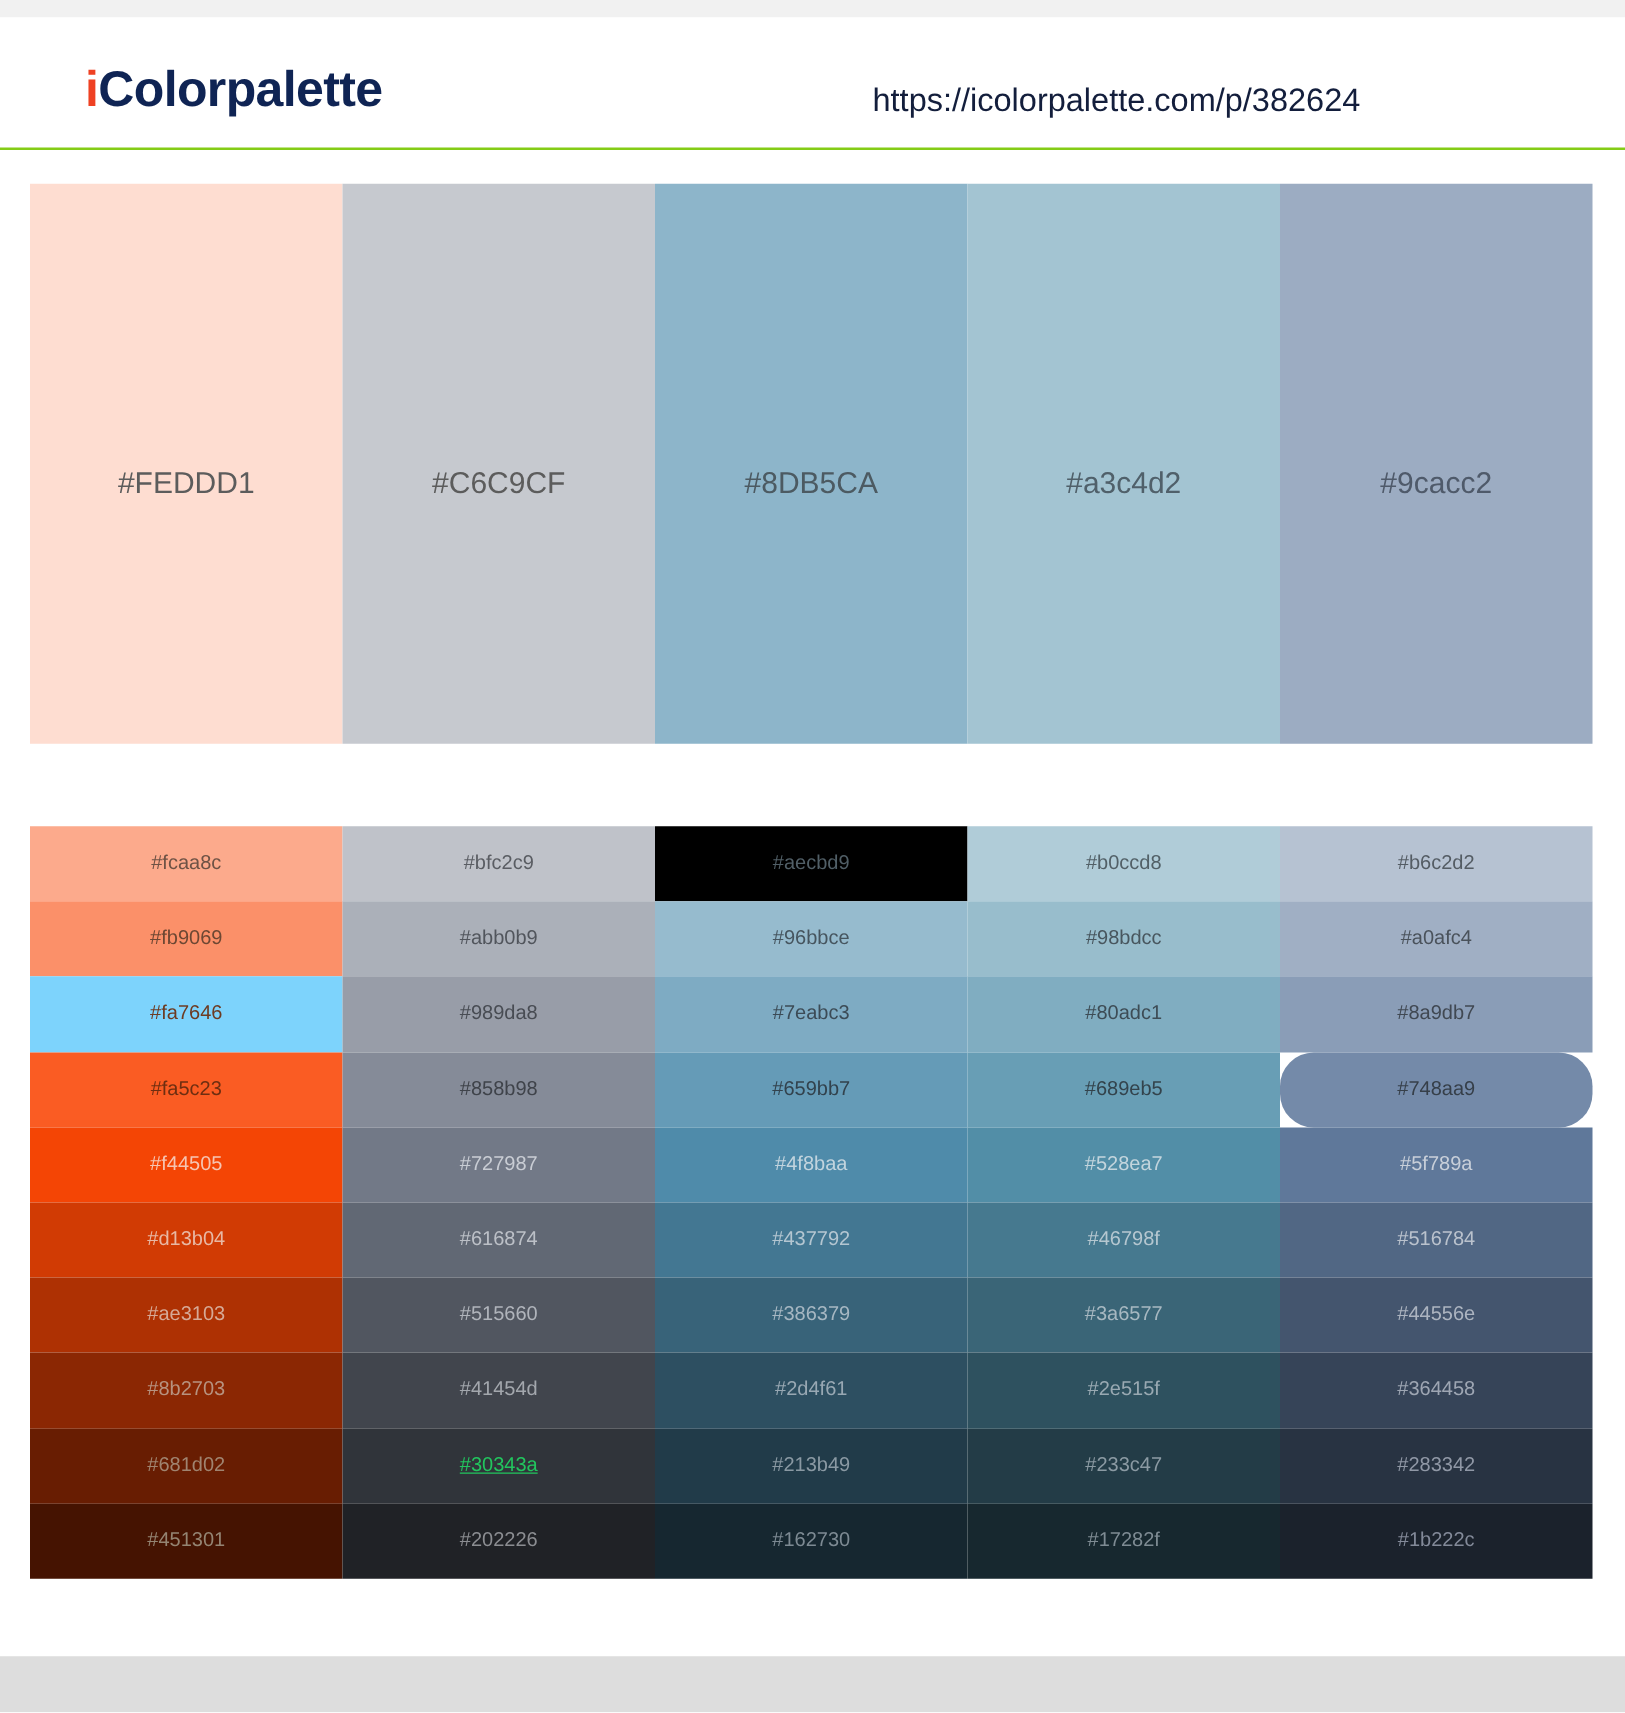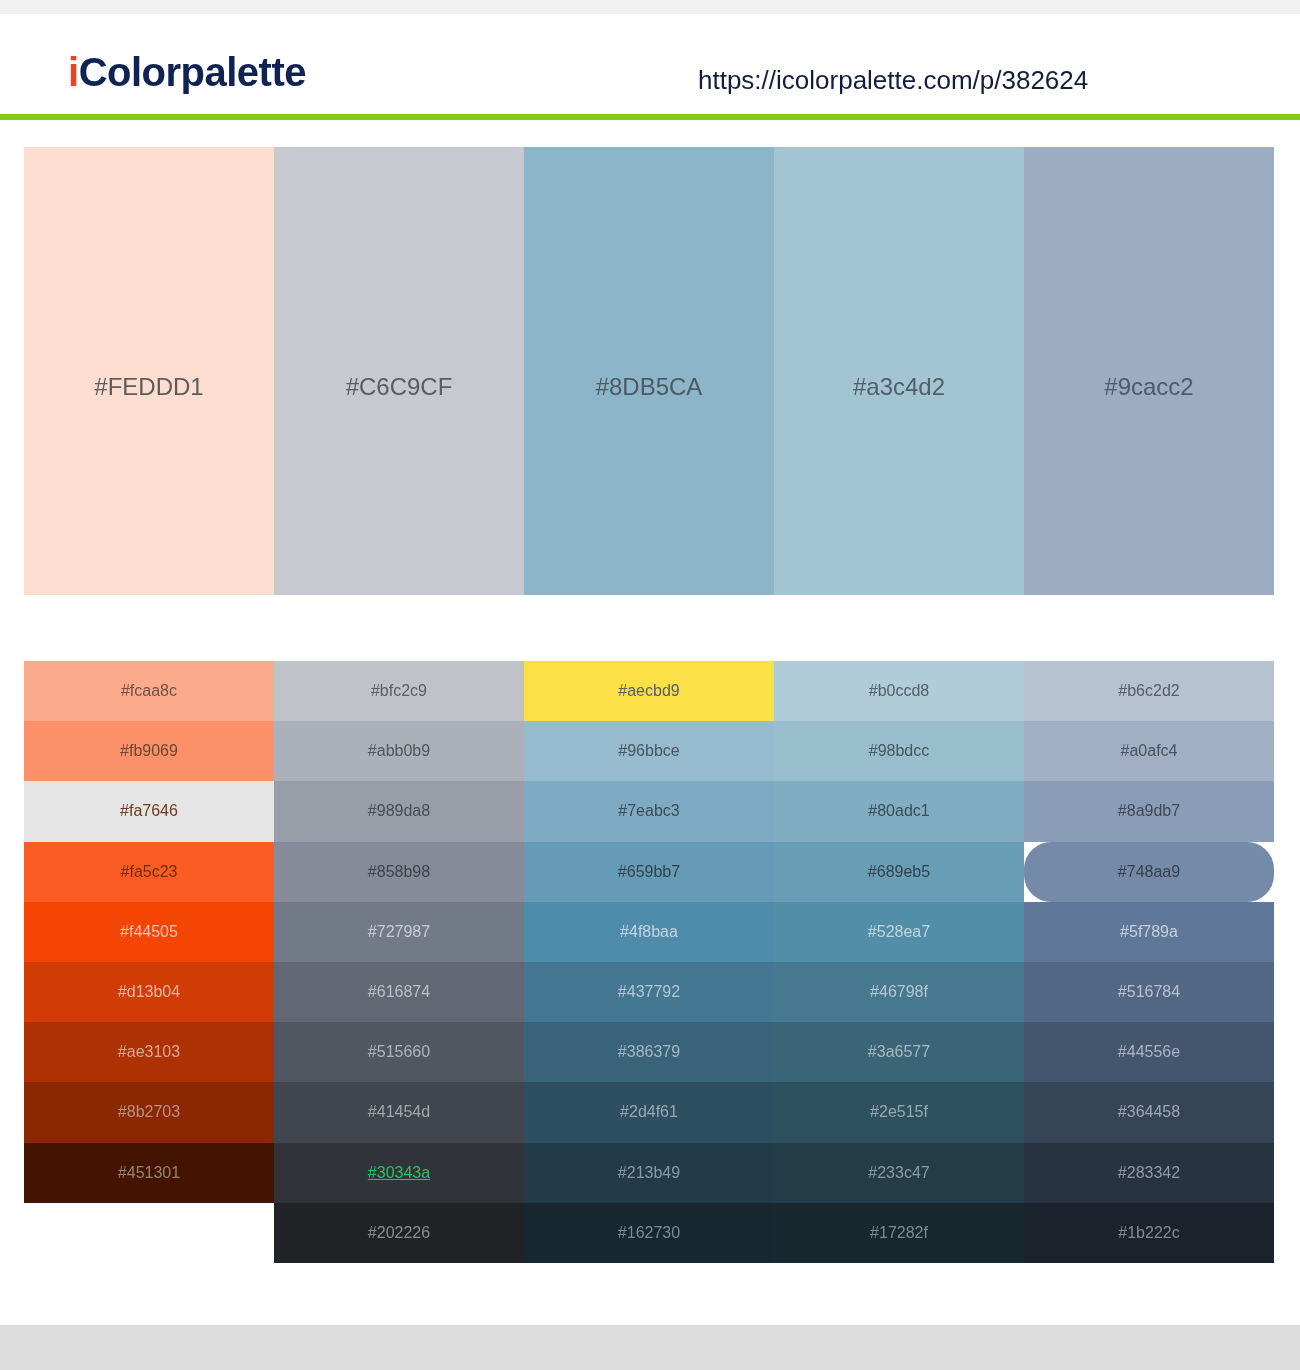--- a/index.html
+++ b/index.html
@@ -26,21 +26,21 @@
     background: #f1f1f1;
   }
 
   
   .header {
     position: absolute;
     top: 14px; left: 0;
     width: 1300px;
     height: 106px;
     background: #ffffff;
-    border-bottom: 6px solid #84cc16;
+    border-bottom: 2px solid #84cc16;
     display: flex;
     align-items: center;
   }
   .logo {
     position: absolute;
     left: 68px;
     top: 38px;
     font-size: 40px;
     font-weight: bold;
     letter-spacing: -0.5px;
@@ -148,42 +148,43 @@
       </div>
       <div class="palette-swatch" style="background: rgb(156, 172, 194);">
         <div class="label" style="color: rgb(79, 90, 106);">#9cacc2</div>
       </div>
     </div>
 
   <div class="shades" id="shades-grid">
       <div class="shade-col">
         <div class="shade-cell" style="background: rgb(252, 170, 140); color: rgb(110, 82, 69);">#fcaa8c</div>
         <div class="shade-cell" style="background: rgb(251, 144, 105); color: rgb(109, 71, 51);">#fb9069</div>
-        <div class="shade-cell" style="background: #e5e5e5; color: rgb(109, 59, 34);">#fa7646</div>
+        <div class="shade-cell" style="background: #7dd3fc; color: rgb(109, 59, 34);">#fa7646</div>
         <div class="shade-cell" style="background: rgb(250, 92, 35); color: rgb(110, 46, 17);">#fa5c23</div>
         <div class="shade-cell" style="background: rgb(244, 69, 5); color: rgb(246, 196, 178);">#f44505</div>
         <div class="shade-cell" style="background: rgb(209, 59, 4); color: rgb(232, 184, 164);">#d13b04</div>
         <div class="shade-cell" style="background: rgb(174, 49, 3); color: rgb(214, 169, 150);">#ae3103</div>
         <div class="shade-cell" style="background: rgb(139, 39, 3); color: rgb(183, 146, 127);">#8b2703</div>
+        <div class="shade-cell" style="background: rgb(104, 29, 2); color: rgb(160, 132, 112);">#681d02</div>
         <div class="shade-cell" style="background: rgb(69, 19, 1); color: rgb(148, 132, 114);">#451301</div>
       </div>
       <div class="shade-col">
         <div class="shade-cell" style="background: rgb(191, 194, 201); color: rgb(90, 93, 99);">#bfc2c9</div>
         <div class="shade-cell" style="background: rgb(171, 176, 185); color: rgb(81, 85, 92);">#abb0b9</div>
         <div class="shade-cell" style="background: rgb(152, 157, 168); color: rgb(72, 76, 83);">#989da8</div>
         <div class="shade-cell" style="background: rgb(133, 139, 152); color: rgb(63, 67, 74);">#858b98</div>
         <div class="shade-cell" style="background: rgb(114, 121, 135); color: rgb(201, 205, 212);">#727987</div>
         <div class="shade-cell" style="background: rgb(97, 104, 116); color: rgb(188, 192, 199);">#616874</div>
         <div class="shade-cell" style="background: rgb(81, 86, 96); color: rgb(176, 180, 187);">#515660</div>
         <div class="shade-cell" style="background: rgb(65, 69, 77); color: rgb(163, 167, 173);">#41454d</div>
         <div class="shade-cell" style="background: rgb(48, 52, 58); color: #22c55e; text-decoration: underline;">#30343a</div>
         <div class="shade-cell" style="background: rgb(32, 34, 38); color: rgb(139, 141, 145);">#202226</div>
       </div>
       <div class="shade-col">
-        <div class="shade-cell" style="background: #fde047; color: rgb(81, 95, 103);">#aecbd9</div>
+        <div class="shade-cell" style="background: #000000; color: rgb(81, 95, 103);">#aecbd9</div>
         <div class="shade-cell" style="background: rgb(150, 187, 206); color: rgb(70, 85, 95);">#96bbce</div>
         <div class="shade-cell" style="background: rgb(126, 171, 195); color: rgb(60, 75, 86);">#7eabc3</div>
         <div class="shade-cell" style="background: rgb(101, 155, 183); color: rgb(50, 66, 77);">#659bb7</div>
         <div class="shade-cell" style="background: rgb(79, 139, 170); color: rgb(194, 212, 222);">#4f8baa</div>
         <div class="shade-cell" style="background: rgb(67, 119, 146); color: rgb(180, 198, 209);">#437792</div>
         <div class="shade-cell" style="background: rgb(56, 99, 121); color: rgb(166, 183, 194);">#386379</div>
         <div class="shade-cell" style="background: rgb(45, 79, 97); color: rgb(152, 168, 179);">#2d4f61</div>
         <div class="shade-cell" style="background: rgb(33, 59, 73); color: rgb(138, 153, 163);">#213b49</div>
         <div class="shade-cell" style="background: rgb(22, 39, 48); color: rgb(125, 138, 147);">#162730</div>
       </div>

